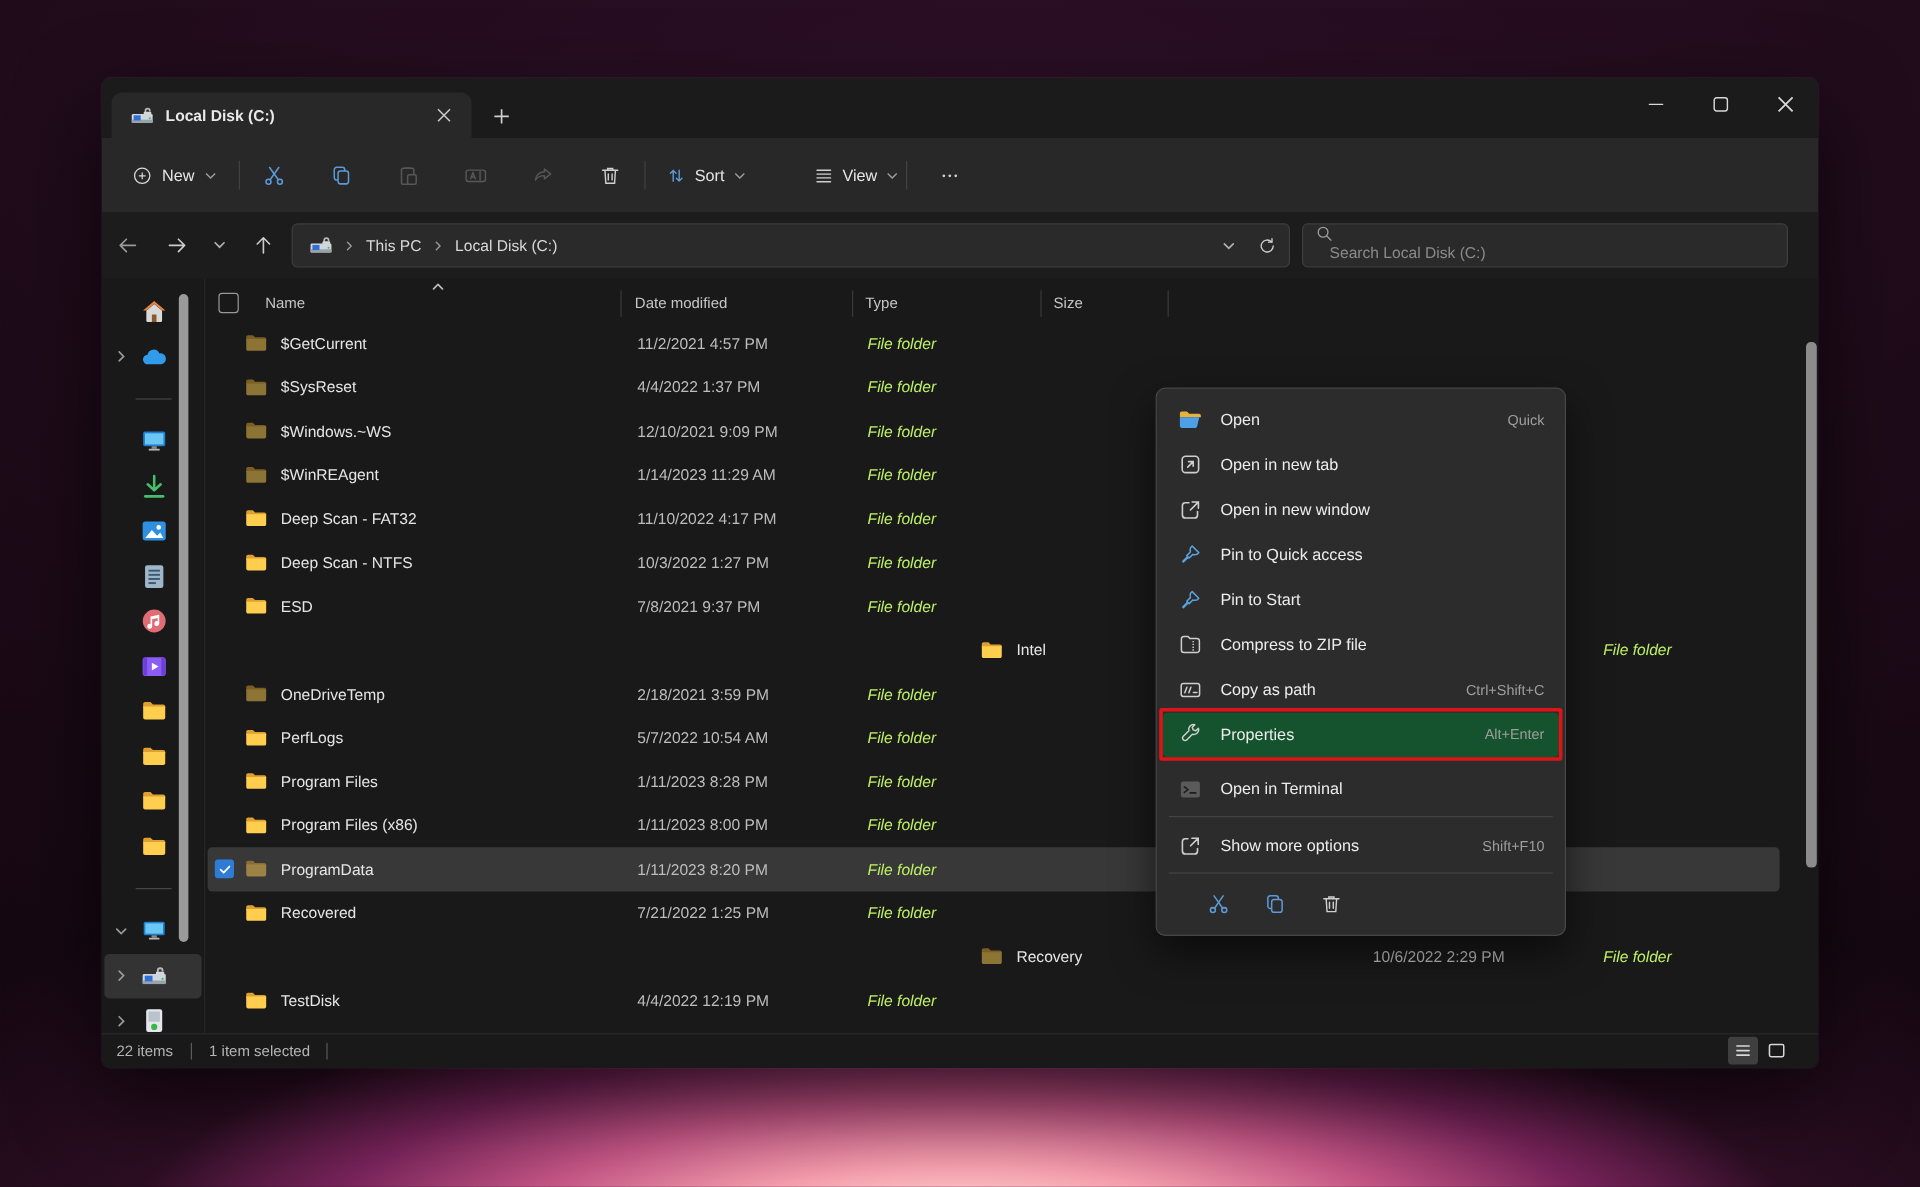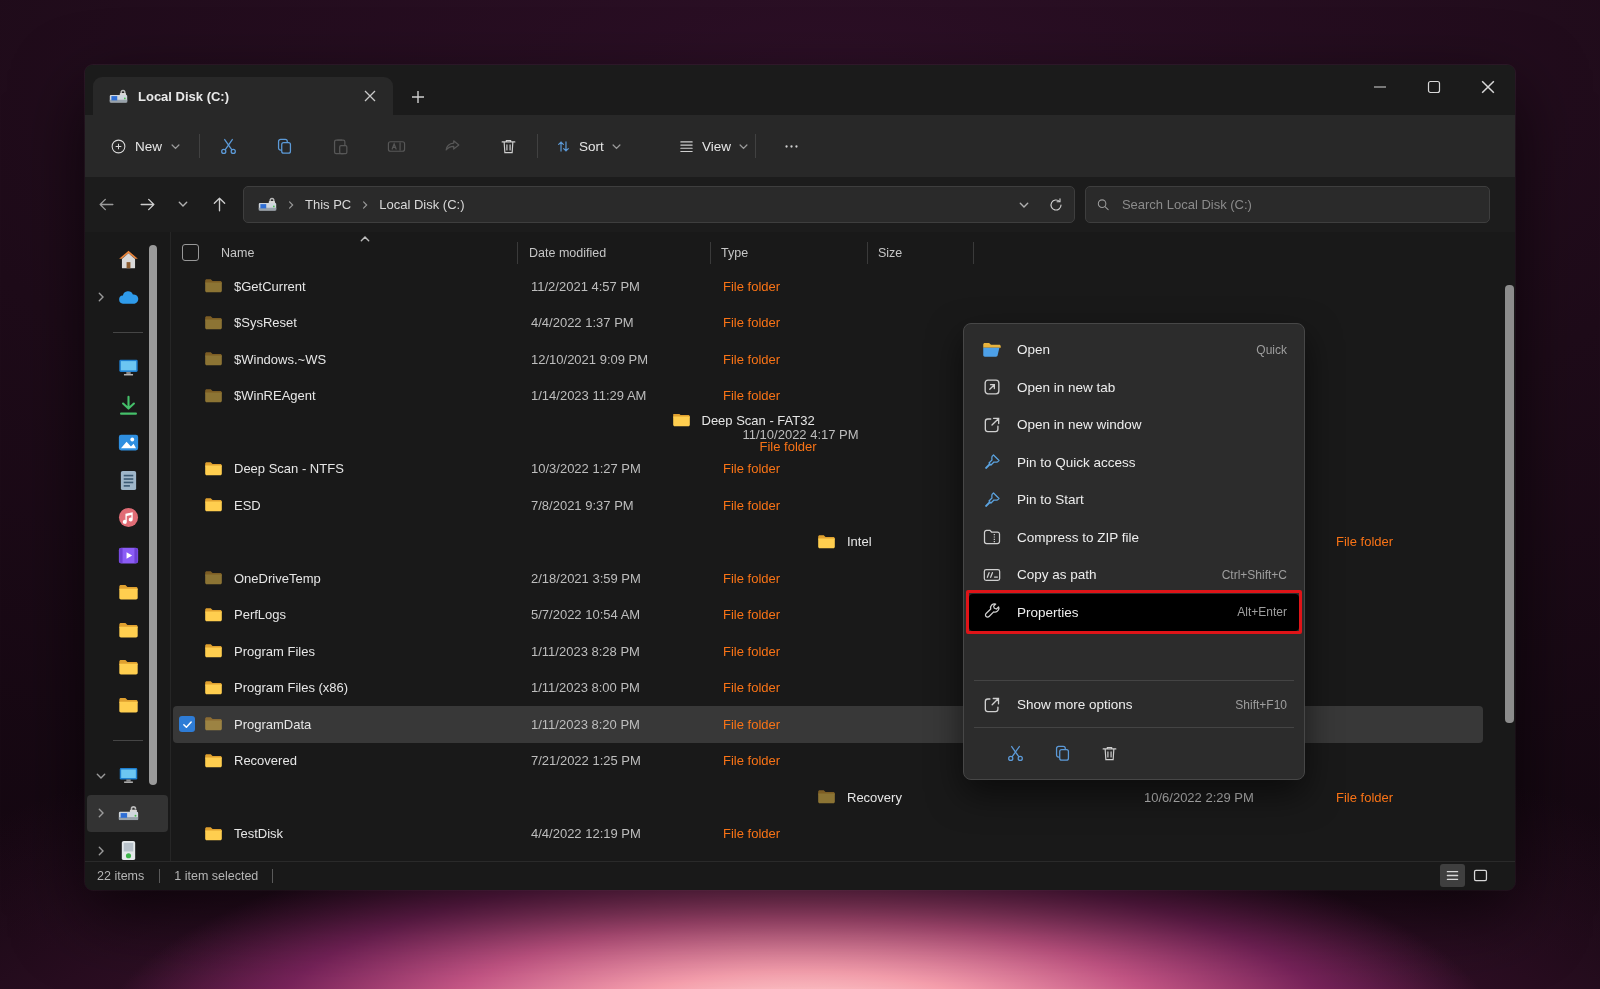--- a/index.html
+++ b/index.html
@@ -42,21 +42,21 @@
   .addrrow{position:absolute;left:0;top:112px;right:0;height:55px;background:#1c1c1c;}
   .nav-btn{position:absolute;top:9px;width:36px;height:36px;border-radius:4px;
     display:flex;align-items:center;justify-content:center;}
   .addr-input{position:absolute;left:158px;top:9px;width:832px;height:37px;background:#2a2a2a;
     border:1px solid #3e3e3e;border-radius:5px;box-sizing:border-box;display:flex;align-items:center;
     padding:0 10px 0 14px;color:#d9d9d9;font-size:13px;}
   .crumb{display:flex;align-items:center;gap:9px;}
   .crumb .sep{display:inline-flex;color:#9a9a9a;}
   .addr-right{margin-left:auto;display:flex;align-items:center;gap:18px;color:#cfcfcf;}
   .search-box{position:absolute;left:1000px;top:9px;width:405px;height:37px;background:#2a2a2a;
-    border:1px solid #3e3e3e;border-radius:5px;box-sizing:border-box;display:flex;align-items:center;padding:0 10px;}
+    border:1px solid #3e3e3e;border-radius:5px;box-sizing:border-box;display:flex;align-items:flex-start;padding:0 10px;flex-direction:column;}
   .search-box input{background:transparent;border:none;outline:none;color:#cfcfcf;font-size:13px;
     margin-left:10px;width:100%;font-family:inherit;}
   .search-box input::placeholder{color:#8b8b8b;}
   
   .content{position:absolute;left:0;top:167px;right:0;height:630px;background:#191919;}
   .sidebar{position:absolute;left:0;top:0;width:85px;height:630px;}
   .side-item{position:absolute;left:2px;width:81px;height:37.5px;border-radius:4px;
     display:flex;align-items:center;}
   .side-item.selected{background:#333333;}
   .side-item .sv-chev{position:absolute;left:8px;width:12px;display:flex;color:#9a9a9a;}
@@ -77,36 +77,36 @@
   .row{position:absolute;left:2px;height:36.5px;width:calc(100% - 34px);display:flex;align-items:center;
     border-radius:4px;color:#e6e6e6;font-size:13px;}
   .row.selected{background:#383838;}
   .rcell{box-sizing:border-box;white-space:nowrap;overflow:hidden;}
   .r0{width:28px;display:flex;justify-content:center;}
   .rchk{width:16px;height:16px;border-radius:3px;display:flex;align-items:center;justify-content:center;color:#fff;}
   .rname{width:319px;display:flex;align-items:center;gap:11px;padding-left:3px;}
   .rname .fic{width:19px;height:16px;display:flex;flex:0 0 auto;}
   .row.dim .fic{opacity:.5;}
   .rdate{width:193px;color:#bdbdbd;padding-left:11px;}
-  .rtype{width:157px;color:#f97316;padding-left:10px;}
+  .rtype{width:157px;color:#bef264;padding-left:10px;font-style:italic;}
   .main-scroll{position:absolute;right:1px;top:220px;width:9px;height:438px;background:#8c8c8c;border-radius:4px;}
   
   .statusbar{position:absolute;left:0;bottom:0;right:0;height:28px;background:#191919;
     border-top:1px solid #2a2a2a;display:flex;align-items:center;color:#b5b5b5;font-size:12.5px;}
   .statusbar .sb-sep{width:1px;height:14px;background:#5a5a5a;margin:0 0;}
   .sb-views{position:absolute;right:22px;top:2px;display:flex;gap:3px;}
   .sb-view-btn{width:25px;height:23px;border-radius:3px;display:flex;align-items:center;justify-content:center;color:#d8d8d8;}
   .sb-view-btn.active{background:#3f3f3f;}
   
   .ctxmenu{position:absolute;left:878px;top:258px;width:342px;height:457px;background:#2c2c2c;
     border:1px solid #474747;border-radius:8px;box-sizing:border-box;
     box-shadow:0 14px 34px rgba(0,0,0,.55);z-index:30;}
   .mi{position:absolute;left:5px;right:5px;height:37.5px;display:flex;align-items:center;
     padding:0 12px 0 13px;box-sizing:border-box;border-radius:4px;color:#ededed;font-size:13.5px;}
-  .mi.hl{background:#000000;justify-content:space-between;}
+  .mi.hl{background:#14532d;justify-content:space-between;}
   .mi .mic{width:20px;height:20px;display:flex;margin-right:15px;flex:0 0 auto;color:#cfcfcf;}
   .mi .mic.blue{color:#5ba3e0;}
   .mi .mlabel{flex:1;}
   .mi .mshort{color:#9e9e9e;font-size:12px;}
   .menu-sep{position:absolute;left:10px;right:10px;height:1px;background:#444444;}
   .menu-footer{position:absolute;left:5px;right:5px;height:40px;display:flex;align-items:center;}
   .mf-btn{width:42px;height:34px;border-radius:4px;display:flex;align-items:center;justify-content:center;margin-left:5px;}
   .mf-btn.blue{color:#5c9ad8;}
   .mf-btn.gray{color:#cfcfcf;}
   .red-box{position:absolute;left:2px;right:2px;height:44px;border:3px solid #df1418;
@@ -592,21 +592,21 @@
                 <svg viewBox="0 0 24 20" xmlns="http://www.w3.org/2000/svg">
                   <path d="M1.5 3.4c0-1.1.8-1.9 1.9-1.9h5.1l2.3 2.3h9.8c1 0 1.9.8 1.9 1.9v1.1H1.5z" fill="#dfa02f"></path>
                   <path d="M1.5 5.6h21v10.5c0 1.1-.8 1.9-1.9 1.9H3.4c-1.1 0-1.9-.8-1.9-1.9z" fill="#ffce4f"></path>
                 </svg>
               </span>
               <span>$WinREAgent</span>
             </div>
             <div class="rcell rdate">1/14/2023 11:29 AM</div>
             <div class="rcell rtype">File folder</div>
           </div>
-          <div class="row" style="top: 182px; flex-direction: column;">
+          <div class="row" style="top: 182px;">
             <div class="rcell r0"></div>
             <div class="rcell rname">
               <span class="fic ic">
                 <svg viewBox="0 0 24 20" xmlns="http://www.w3.org/2000/svg">
                   <path d="M1.5 3.4c0-1.1.8-1.9 1.9-1.9h5.1l2.3 2.3h9.8c1 0 1.9.8 1.9 1.9v1.1H1.5z" fill="#dfa02f"></path>
                   <path d="M1.5 5.6h21v10.5c0 1.1-.8 1.9-1.9 1.9H3.4c-1.1 0-1.9-.8-1.9-1.9z" fill="#ffce4f"></path>
                 </svg>
               </span>
               <span>Deep Scan - FAT32</span>
             </div>
@@ -871,20 +871,30 @@
       <div class="mi hl" style="top: 269.5px;">
         <span class="mic ic">
           <svg viewBox="0 0 24 24" xmlns="http://www.w3.org/2000/svg">
             <path d="M20.3 7.2a4.8 4.8 0 0 1-6.3 4.6l-5.5 5.6a2.5 2.5 0 1 1-3.6-3.6L10.5 8.4a4.8 4.8 0 0 1 5.9-6l-2.5 2.5.9 2.6 2.6.9 2.5-2.5c.3.7.4 1.5.4 2.3z" stroke="currentColor" stroke-width="1.5" fill="none" stroke-linejoin="round"></path>
           </svg>
         </span>
         <span class="mlabel">Properties</span>
         <span class="mshort">Alt+Enter</span>
       </div>
       <div class="red-box" style="top: 266px; border-color: rgb(223, 20, 24);"></div>
+      <div class="mi" style="top: 315px;">
+        <span class="mic ic">
+          <svg viewBox="0 0 24 24" xmlns="http://www.w3.org/2000/svg">
+            <rect x="2.5" y="4" width="19" height="16" rx="2.4" fill="#5a5a5a"></rect>
+            <path d="M6 9.2l3.6 2.8L6 14.8" stroke="#1e1e1e" stroke-width="1.7" fill="none" stroke-linecap="round" stroke-linejoin="round"></path>
+            <path d="M11.8 15.3h5.5" stroke="#1e1e1e" stroke-width="1.7" stroke-linecap="round"></path>
+          </svg>
+        </span>
+        <span class="mlabel">Open in Terminal</span>
+      </div>
       <div class="menu-sep" style="top: 356px;"></div>
       <div class="mi" style="top: 362px;">
         <span class="mic ic">
           <svg viewBox="0 0 24 24" xmlns="http://www.w3.org/2000/svg">
             <path d="M9.5 4.8H6.9A3 3 0 0 0 4 7.8v9.3A3 3 0 0 0 6.9 20h9.3a3 3 0 0 0 2.9-2.9v-2.6" stroke="currentColor" stroke-width="1.6" fill="none" stroke-linecap="round"></path>
             <path d="M13.5 4.2h6.3v6.3M19.4 4.6l-7.2 7.2" stroke="currentColor" stroke-width="1.6" fill="none" stroke-linecap="round"></path>
           </svg>
         </span>
         <span class="mlabel">Show more options</span>
         <span class="mshort">Shift+F10</span>

